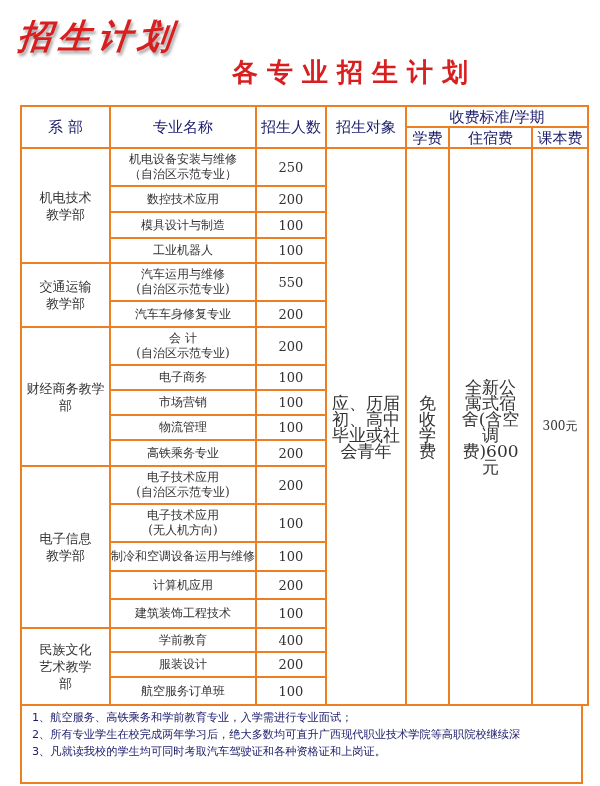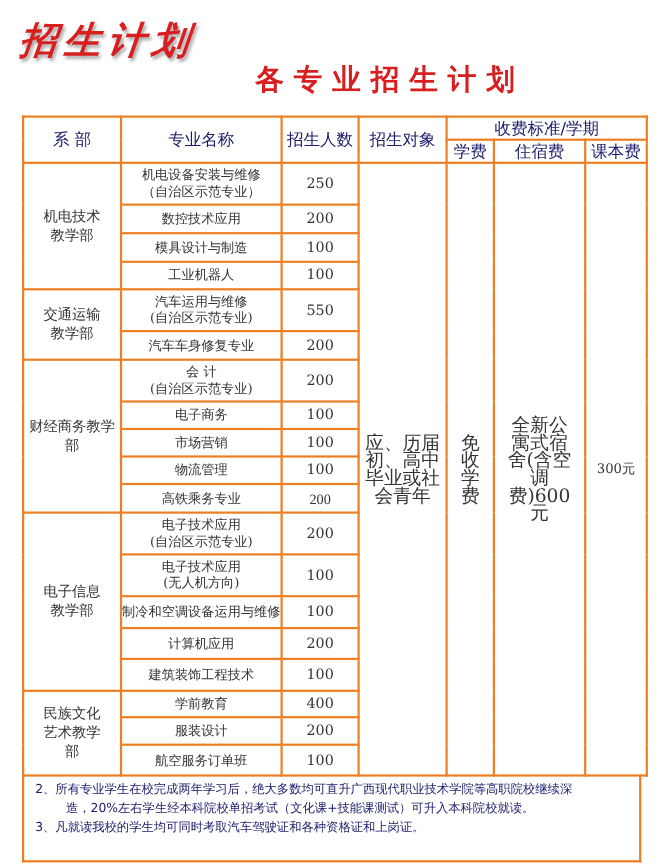--- a/index.html
+++ b/index.html
@@ -115,21 +115,21 @@
           <div>市场营销</div>
         </td>
         <td class="num">100</td>
       </tr>
       <tr style="height: 25px;">
         <td>
           <div>物流管理</div>
         </td>
         <td class="num">100</td>
       </tr>
-      <tr style="height: 26px; font-family: Liberation Serif, serif;">
+      <tr style="height: 26px;">
         <td>
           <div>高铁乘务专业</div>
         </td>
         <td class="num">200</td>
       </tr>
       <tr style="height: 38px;">
         <td rowspan="5" class="dept" style="padding: 0px 12px;">电子信息教学部</td>
         <td>
           <div>电子技术应用</div>
           <div>(自治区示范专业)</div>
@@ -177,16 +177,16 @@
       <tr style="height: 28px;">
         <td>
           <div>航空服务订单班</div>
         </td>
         <td class="num">100</td>
       </tr>
     </tbody>
 </table>
 
 <div class="notes">
+  <div>1、航空服务、高铁乘务和学前教育专业，入学需进行专业面试；</div>
   <div>2、所有专业学生在校完成两年学习后，绝大多数均可直升广西现代职业技术学院等高职院校继续深</div>
-  <div class="indent">造，20%左右学生经本科院校单招考试（文化课+技能课测试）可升入本科院校就读。</div>
   <div>3、凡就读我校的学生均可同时考取汽车驾驶证和各种资格证和上岗证。</div>
 </div>
 
 </body></html>

